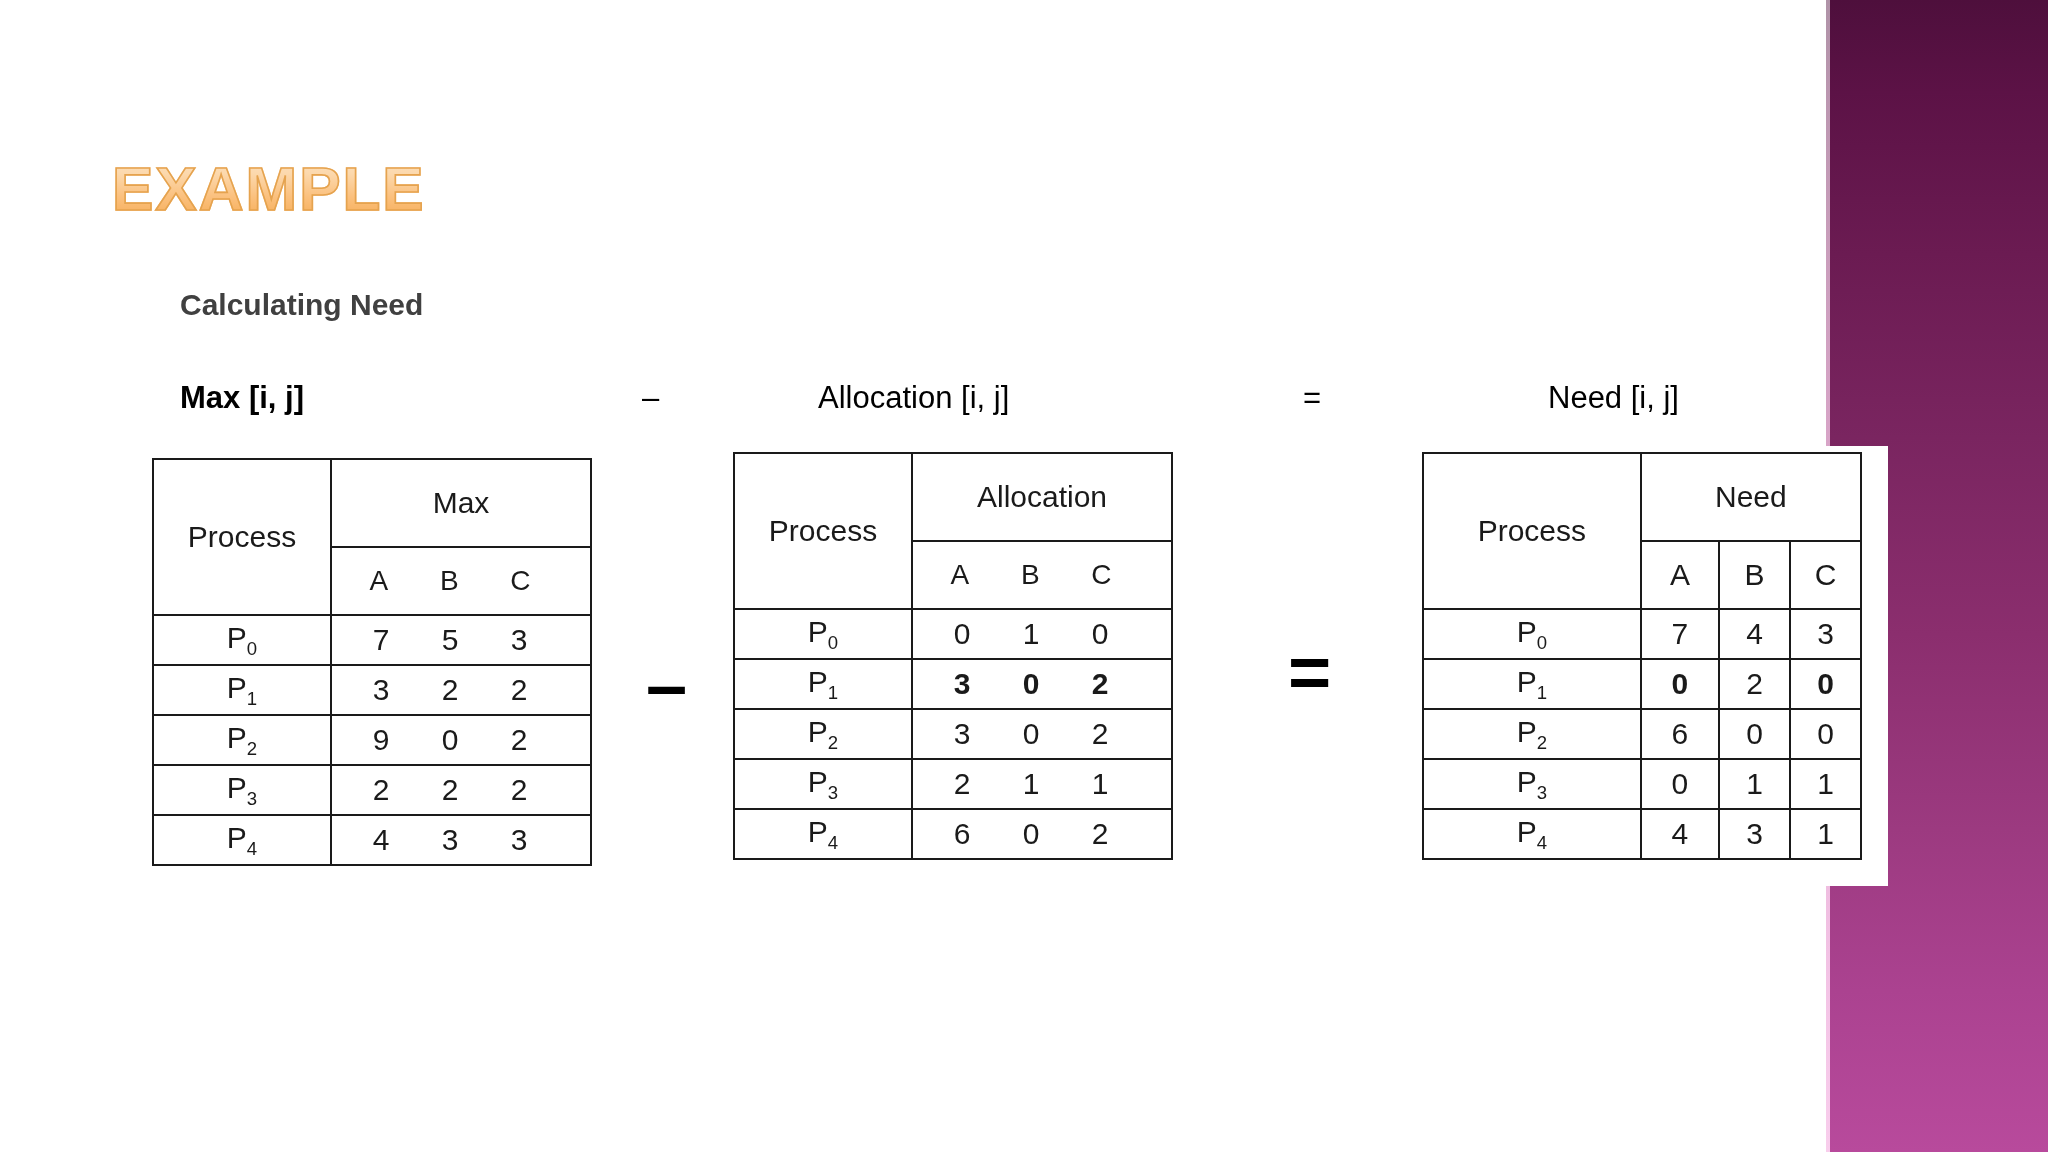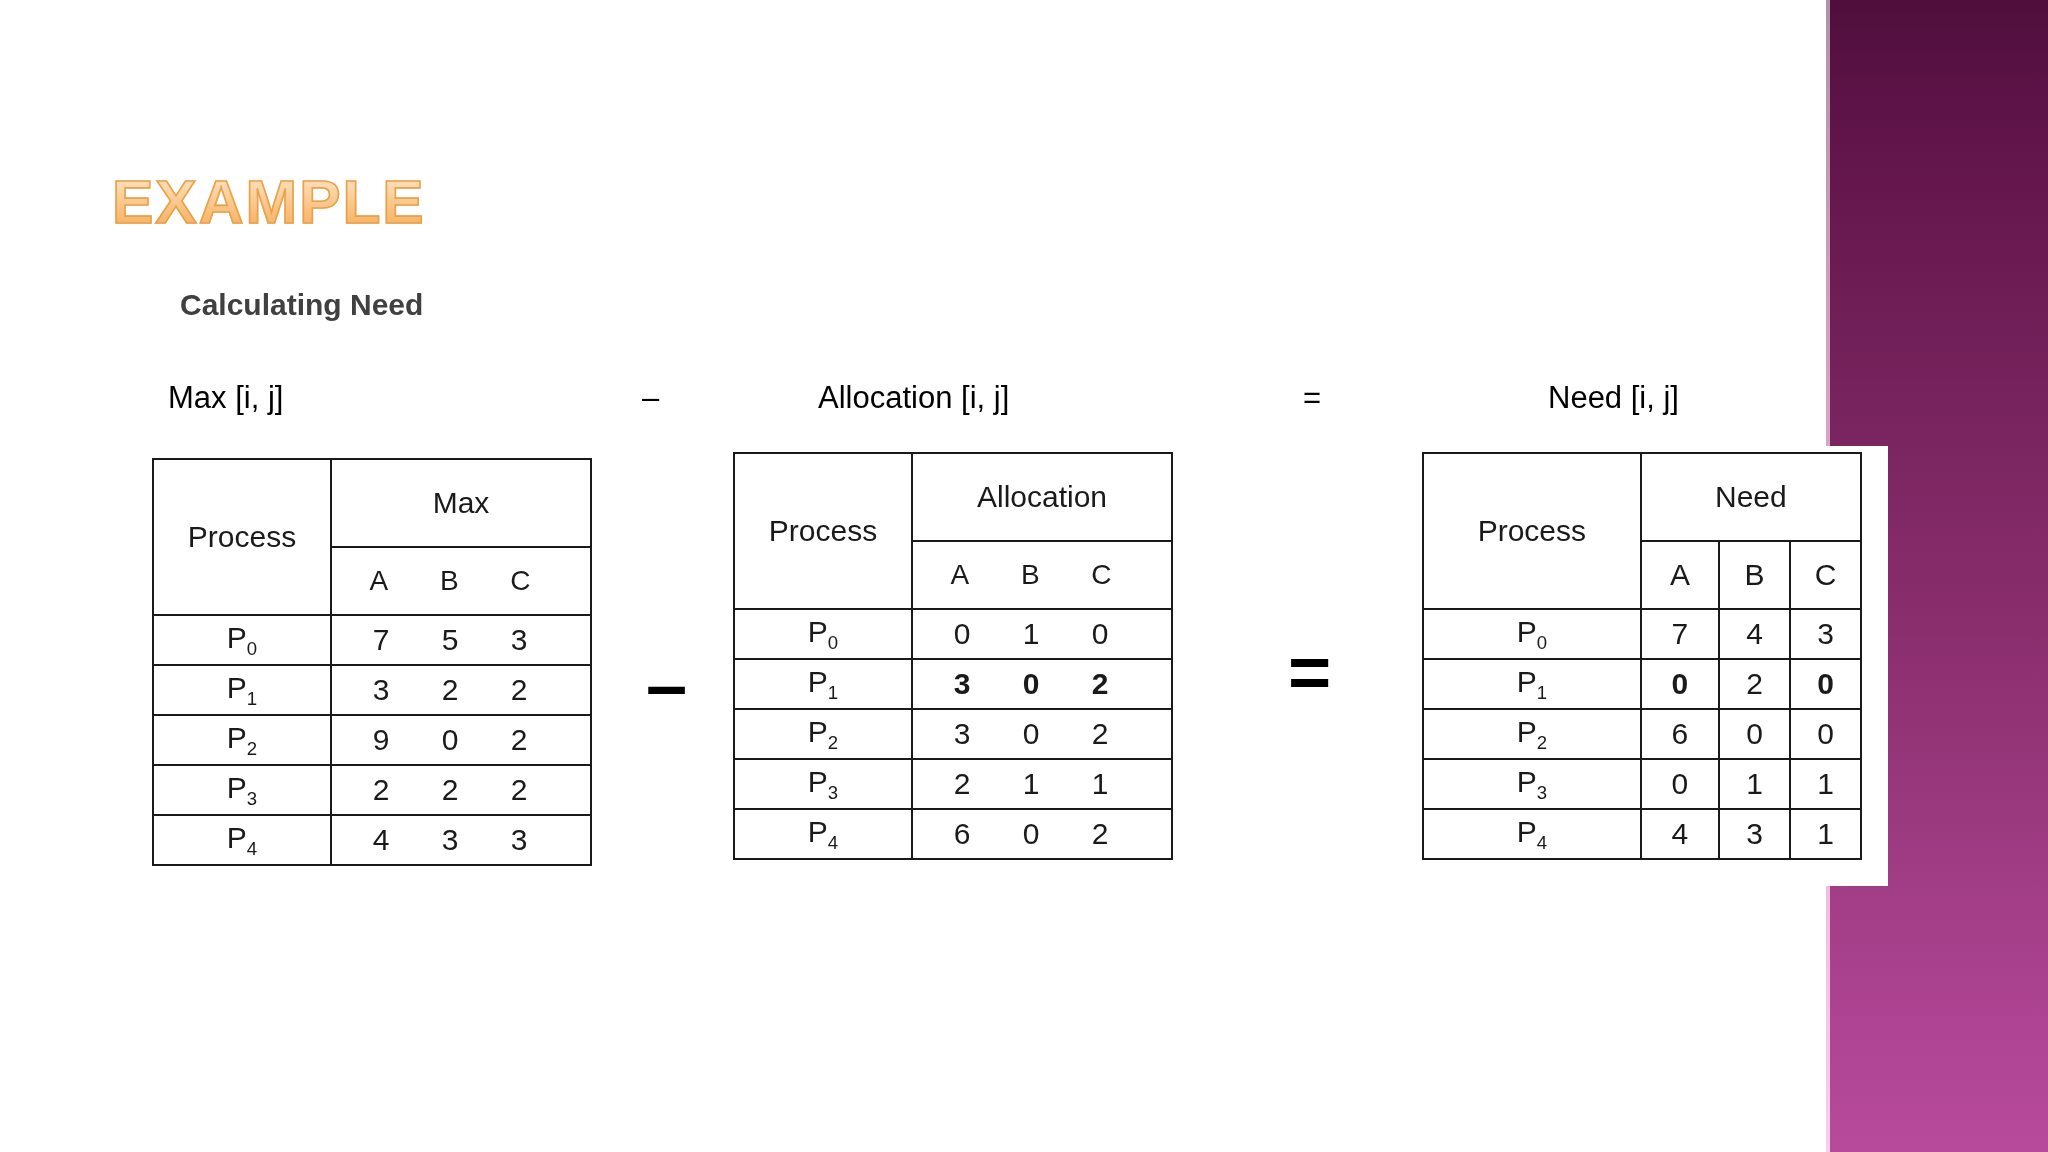--- a/index.html
+++ b/index.html
@@ -50,21 +50,21 @@
     left: 1826px;
     width: 62px;
     height: 440px;
     background: #ffffff;
   }
 
   
   #slide-title {
     position: absolute;
     left: 112px;
-    top: 166px;
+    top: 153px;
     font-size: 62px;
     font-weight: bold;
     letter-spacing: 2px;
     font-family: "Liberation Sans", sans-serif;
     background: linear-gradient(to bottom, #fde2c0 0%, #fcd9ae 28%, #fbc07d 62%, #f4a94f 100%);
     -webkit-background-clip: text;
     background-clip: text;
     color: transparent;
     -webkit-text-stroke: 1.6px #e5a34f;
     text-transform: uppercase;
@@ -83,21 +83,21 @@
   }
 
   
   .formula-term {
     position: absolute;
     top: 380px;
     font-size: 31px;
     color: #000000;
     white-space: nowrap;
   }
-  #formula-max      { left: 168px; }
+  #formula-max      { left: 180px; font-weight: bold; }
   #formula-minus    { left: 642px; }
   #formula-alloc    { left: 818px; }
   #formula-equals   { left: 1303px; }
   #formula-need     { left: 1548px; }
 
   
   .big-op {
     position: absolute;
     color: #000000;
     font-weight: bold;

